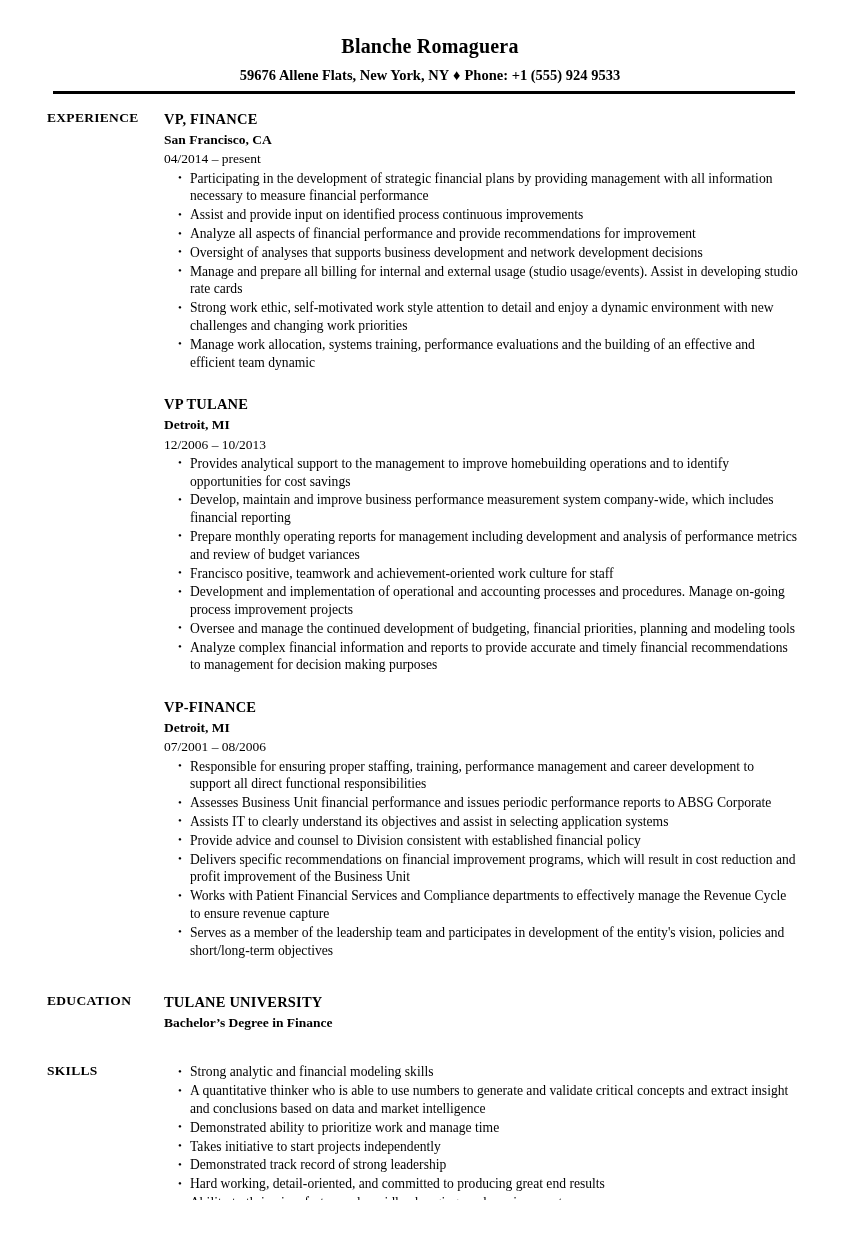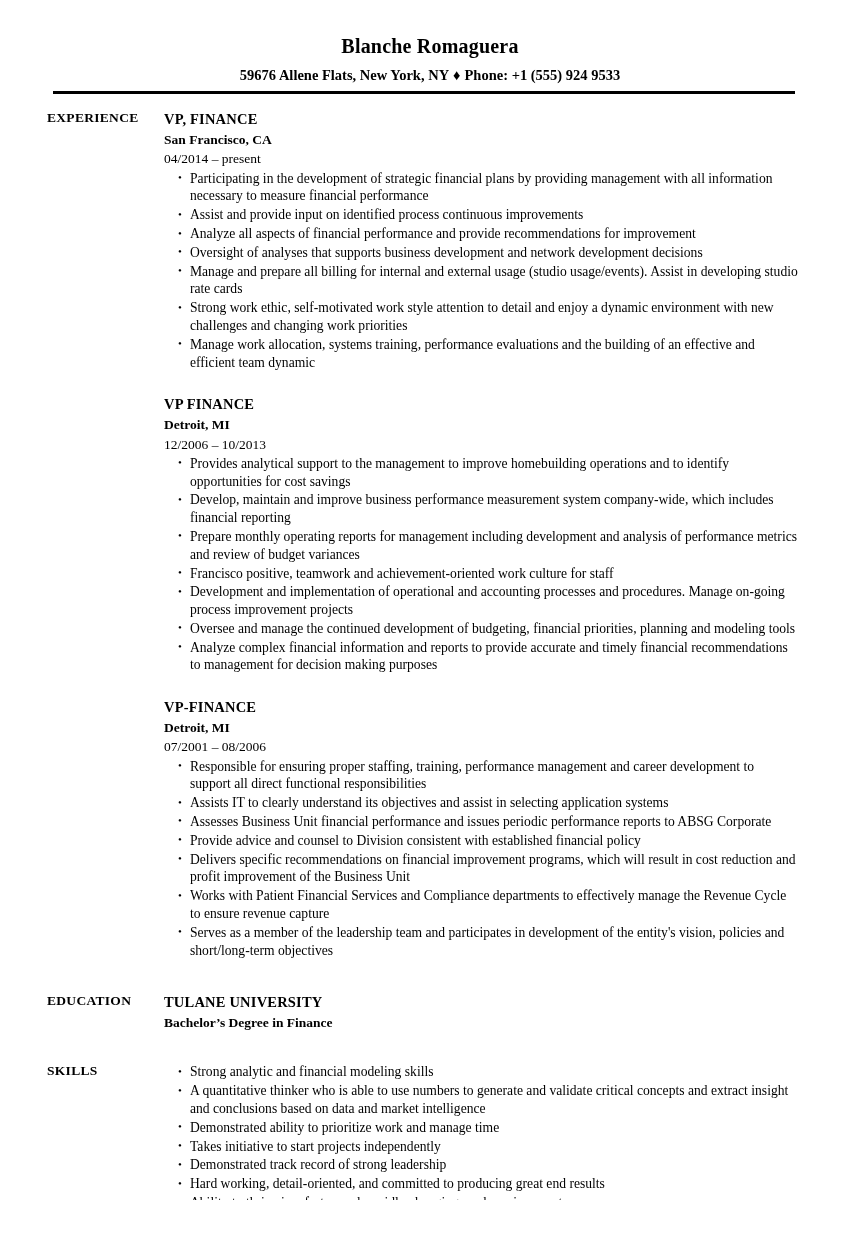--- a/index.html
+++ b/index.html
@@ -165,42 +165,42 @@
           <li>Assist and provide input on identified process continuous improvements</li>
           <li>Analyze all aspects of financial performance and provide recommendations for improvement</li>
           <li>Oversight of analyses that supports business development and network development decisions</li>
           <li>Manage and prepare all billing for internal and external usage (studio usage/events). Assist in developing studio rate cards</li>
           <li>Strong work ethic, self-motivated work style attention to detail and enjoy a dynamic environment with new challenges and changing work priorities</li>
           <li>Manage work allocation, systems training, performance evaluations and the building of an effective and efficient team dynamic</li>
         </ul>
       </div>
 
       <div class="job">
-        <div class="job-title">VP FINANCE</div>
+        <div class="job-title">VP TULANE</div>
         <div class="job-location">Detroit, MI</div>
         <div class="job-dates">12/2006 – 10/2013</div>
         <ul class="bullets">
           <li>Provides analytical support to the management to improve homebuilding operations and to identify opportunities for cost savings</li>
           <li>Develop, maintain and improve business performance measurement system company-wide, which includes financial reporting</li>
           <li>Prepare monthly operating reports for management including development and analysis of performance metrics and review of budget variances</li>
           <li>Francisco positive, teamwork and achievement-oriented work culture for staff</li>
           <li>Development and implementation of operational and accounting processes and procedures. Manage on-going process improvement projects</li>
           <li>Oversee and manage the continued development of budgeting, financial priorities, planning and modeling tools</li>
           <li>Analyze complex financial information and reports to provide accurate and timely financial recommendations to management for decision making purposes</li>
         </ul>
       </div>
 
       <div class="job">
         <div class="job-title">VP-FINANCE</div>
         <div class="job-location">Detroit, MI</div>
         <div class="job-dates">07/2001 – 08/2006</div>
         <ul class="bullets">
           <li>Responsible for ensuring proper staffing, training, performance management and career development to support all direct functional responsibilities</li>
+          <li>Assesses Business Unit financial performance and issues periodic performance reports to ABSG Corporate</li>
           <li>Assists IT to clearly understand its objectives and assist in selecting application systems</li>
-          <li>Assesses Business Unit financial performance and issues periodic performance reports to ABSG Corporate</li>
           <li>Provide advice and counsel to Division consistent with established financial policy</li>
           <li>Delivers specific recommendations on financial improvement programs, which will result in cost reduction and profit improvement of the Business Unit</li>
           <li>Works with Patient Financial Services and Compliance departments to effectively manage the Revenue Cycle to ensure revenue capture</li>
           <li>Serves as a member of the leadership team and participates in development of the entity's vision, policies and short/long-term objectives</li>
         </ul>
       </div>
 
     </div>
   </div>
 

